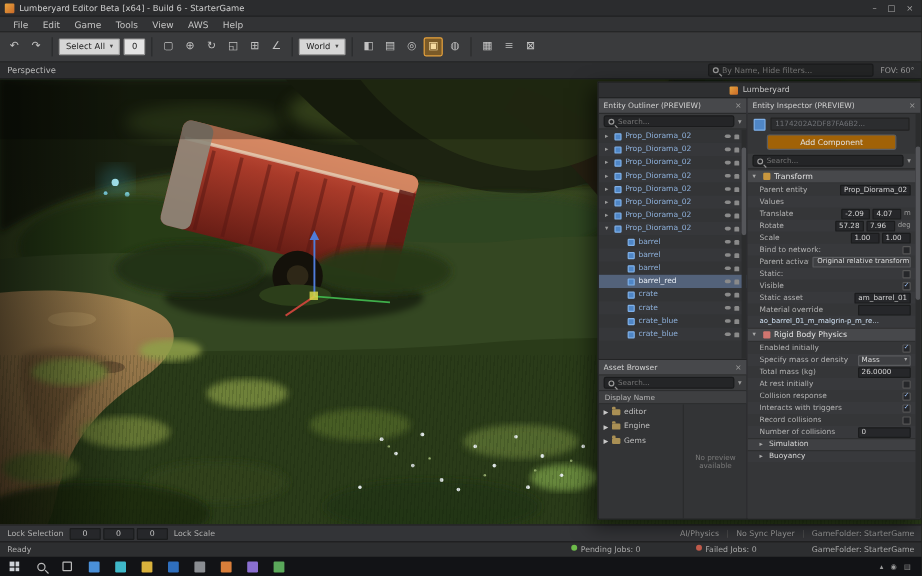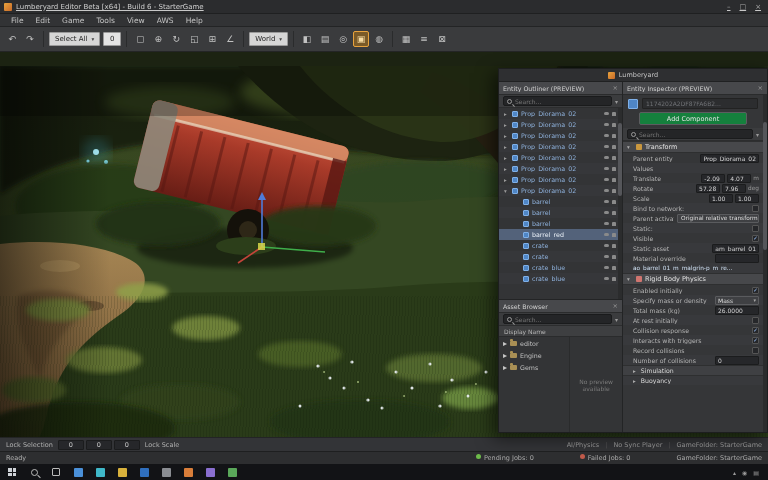--- a/index.html
+++ b/index.html
@@ -1,20 +1,20 @@
 <!DOCTYPE html>
 <html><head>
 <meta charset="utf-8">
 <style>
 *{margin:0;padding:0;box-sizing:border-box;}
 html,body{width:768px;height:480px;overflow:hidden;}
 body{font-family:"DejaVu Sans","Liberation Sans",sans-serif;background:#2a2b2d;color:#c8c8c8;font-size:8px;position:relative;}
 input{font-family:inherit;}
 
-#titlebar{position:absolute;left:0;top:0;right:0;height:14px;background:#2b2c2e;display:flex;align-items:center;padding:0 4px;gap:4px;border-bottom:1px solid #1f2021;z-index:40;text-decoration:underline;}
+#titlebar{position:absolute;left:0;top:0;right:0;height:14px;background:#2b2c2e;display:flex;align-items:center;padding:0 4px;gap:4px;border-bottom:1px solid #1f2021;z-index:40;}
 #titlebar .logo{width:8px;height:8px;background:linear-gradient(135deg,#e8a33d,#c96a28);border-radius:1px;flex:none;}
 #titlebar .title{font-size:7px;color:#cfcfcf;flex:1;white-space:nowrap;overflow:hidden;min-width:0;}
 .winctl{display:flex;gap:9px;padding-right:3px;}
 .winctl span{font-size:7px;color:#aaa;}
 
 #menubar{position:absolute;left:0;top:14px;right:0;height:13px;background:#323335;display:flex;align-items:center;padding:0 5px;border-bottom:1px solid #232425;z-index:40;}
 #menubar .mitem{font-size:7.5px;color:#c4c4c4;padding:1px 6px;}
 
 #toolbar{position:absolute;left:0;top:27px;right:0;height:25px;background:#3a3b3d;border-bottom:1px solid #242526;display:flex;align-items:center;padding:0 4px;gap:3px;z-index:40;}
 .tsep{width:1px;height:16px;background:#2a2b2c;margin:0 2px;flex:none;}
@@ -87,21 +87,21 @@
 .abpreview .npa{font-size:6px;color:#7a7a7a;text-align:center;}
 
 #inspector{flex:1;background:#38393b;min-width:0;}
 .insbody{flex:1;overflow:hidden;background:#353638;position:relative;padding-right:4px;}
 .idrow{display:flex;align-items:center;gap:4px;padding:3px 5px 2px;}
 .entcube{width:10px;height:10px;background:#4f86c6;border:1px solid #7fb0e8;border-radius:1px;flex:none;}
 .idfield{flex:1;background:#2c2d2f;border:1px solid #222;height:11px;color:#707276;font-size:6px;display:flex;align-items:center;padding:0 3px;border-radius:1px;overflow:hidden;white-space:nowrap;min-width:0;}
 .namerow{display:flex;align-items:center;gap:4px;padding:1px 5px 3px;}
 .namerow .nl{font-size:6.5px;color:#b5b5b5;width:24px;flex:none;}
 .namefield{flex:1;background:#242527;border:1px solid #1a1b1c;height:11px;color:#ddd;font-size:6.5px;display:flex;align-items:center;padding:0 3px;border-radius:1px;min-width:0;}
-.addcomp{margin:1px 16px 3px;height:13px;background:#15803d;border:1px solid #5c5d60;border-radius:2px;display:flex;align-items:center;justify-content:center;font-size:6.5px;color:#e2e2e2;}
+.addcomp{margin:1px 16px 3px;height:13px;background:#a16207;border:1px solid #5c5d60;border-radius:2px;display:flex;align-items:center;justify-content:center;font-size:6.5px;color:#e2e2e2;}
 .sechead{height:12px;background:#47484b;border-top:1px solid #2e2f30;border-bottom:1px solid #2e2f30;display:flex;align-items:center;gap:3px;padding:0 4px;}
 .sechead .scaret{font-size:5.5px;color:#aaa;width:6px;flex:none;}
 .secicon{width:6px;height:6px;border-radius:1px;background:#8a8a8a;flex:none;}
 .secicon.t{background:#c9973e;} .secicon.m{background:#6fa0d0;} .secicon.c{background:#9a9a9a;} .secicon.r{background:#d0756f;}
 .sechead .st{flex:1;font-size:6.5px;color:#e0e0e0;white-space:nowrap;overflow:hidden;min-width:0;}
 .prow{min-height:10px;display:flex;align-items:center;padding:0 4px 0 10px;gap:3px;}
 .proplist .prow:nth-child(even){background:#38393c;}
 .plabel{flex:1;font-size:6.2px;color:#b2b2b2;white-space:nowrap;overflow:hidden;min-width:0;}
 .pctrl{display:flex;align-items:center;gap:2px;flex:none;}
 .chk{width:7px;height:7px;background:#26272a;border:1px solid #555;border-radius:1px;font-size:5.5px;color:#9fc6ff;display:flex;align-items:center;justify-content:center;}
@@ -197,20 +197,29 @@
   <div class="tsep"></div>
   <div class="tgroup">
 
   <span class="tbtn">▦</span>
       <span class="tbtn">≡</span>
       <span class="tbtn">⊠</span>
     </div>
 </div>
 
 <div id="viewport">
+  <div id="vpheader">
+    <span class="vplabel">Perspective</span>
+    <span class="spacer"></span>
+    <span class="vpsearch">
+      <span class="mag"></span>
+      <input placeholder="By Name, Hide filters..." style="">
+    </span>
+    <span class="fov">FOV: 60°</span>
+  </div>
 
   <div id="scene">
     <svg viewBox="0 0 768 371" preserveAspectRatio="none">
       <defs>
         <linearGradient id="g_bg" x1="0" y1="0" x2="0" y2="1">
           <stop offset="0" stop-color="#35421f"></stop>
             <stop offset="0.5" stop-color="#3a4d22"></stop>
             <stop offset="1" stop-color="#222e14"></stop>
         </linearGradient>
         <linearGradient id="g_trail" x1="0" y1="0" x2="0" y2="1">

